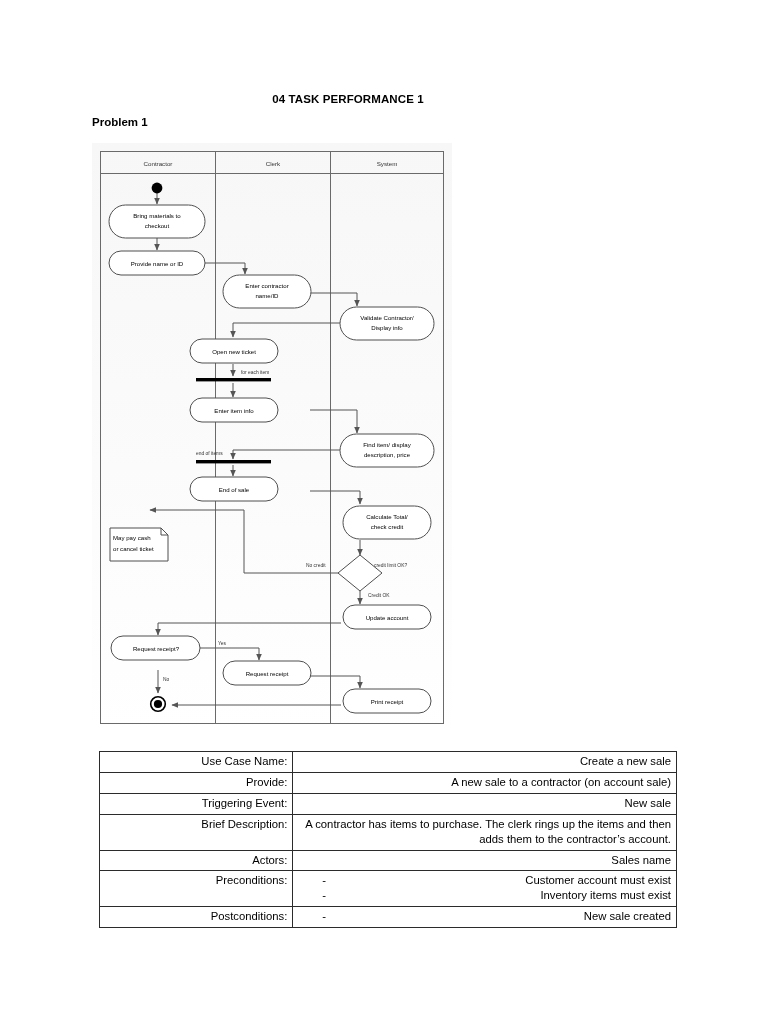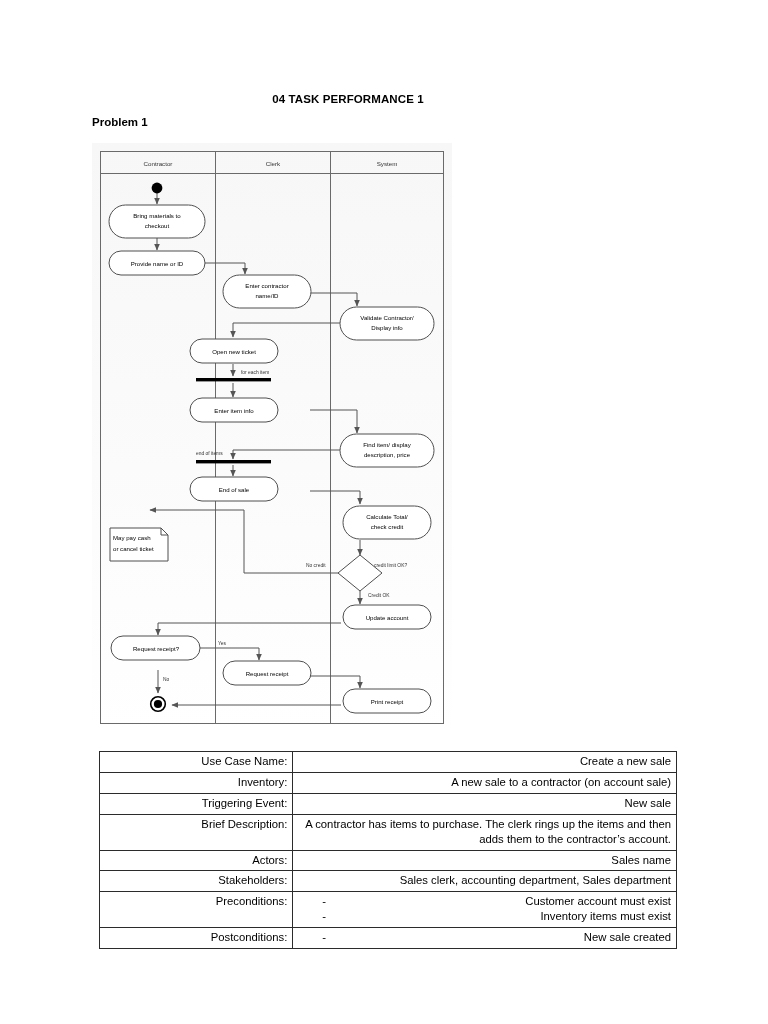--- a/index.html
+++ b/index.html
@@ -244,38 +244,34 @@
     </svg>
   </div>
 
   <table id="uc-table">
     <tbody>
       <tr>
         <td class="lbl">Use Case Name:</td>
         <td class="val">Create a new sale</td>
       </tr>
       <tr>
-        <td class="lbl">Inventory:</td>
+        <td class="lbl">Provide:</td>
         <td class="val">A new sale to a contractor (on account sale)</td>
       </tr>
       <tr>
         <td class="lbl">Triggering Event:</td>
         <td class="val">New sale</td>
       </tr>
       <tr>
         <td class="lbl">Brief Description:</td>
         <td class="val">A contractor has items to purchase. The clerk rings up the items and then adds them to the contractor’s account.</td>
       </tr>
       <tr>
         <td class="lbl">Actors:</td>
         <td class="val">Sales name</td>
-      </tr>
-      <tr>
-        <td class="lbl">Stakeholders:</td>
-        <td class="val">Sales clerk, accounting department, Sales department</td>
       </tr>
       <tr>
         <td class="lbl">Preconditions:</td>
         <td class="val">
           <span class="bullet-row">
             <span class="dash">-</span>
             <span>Customer account must exist</span>
           </span>
           <span class="bullet-row">
             <span class="dash">-</span>

